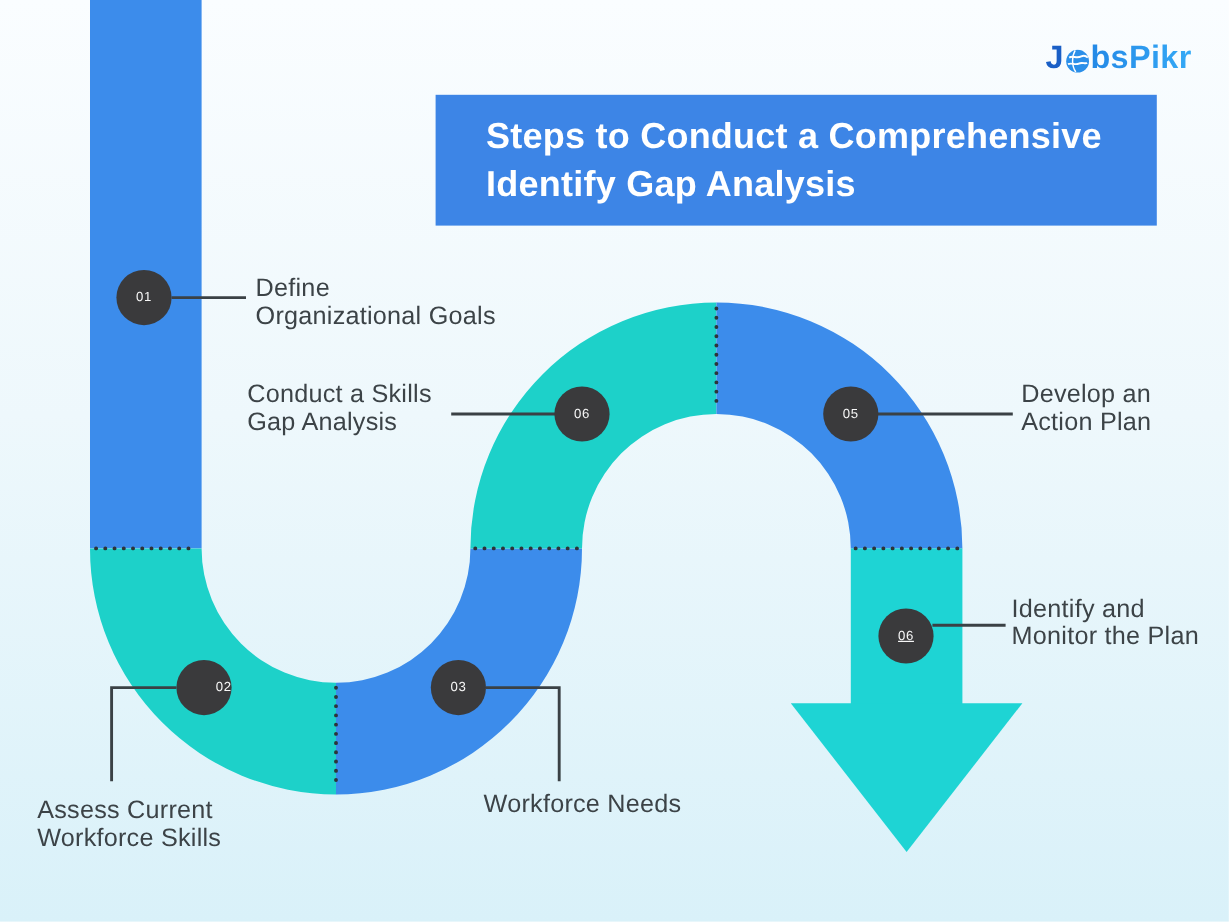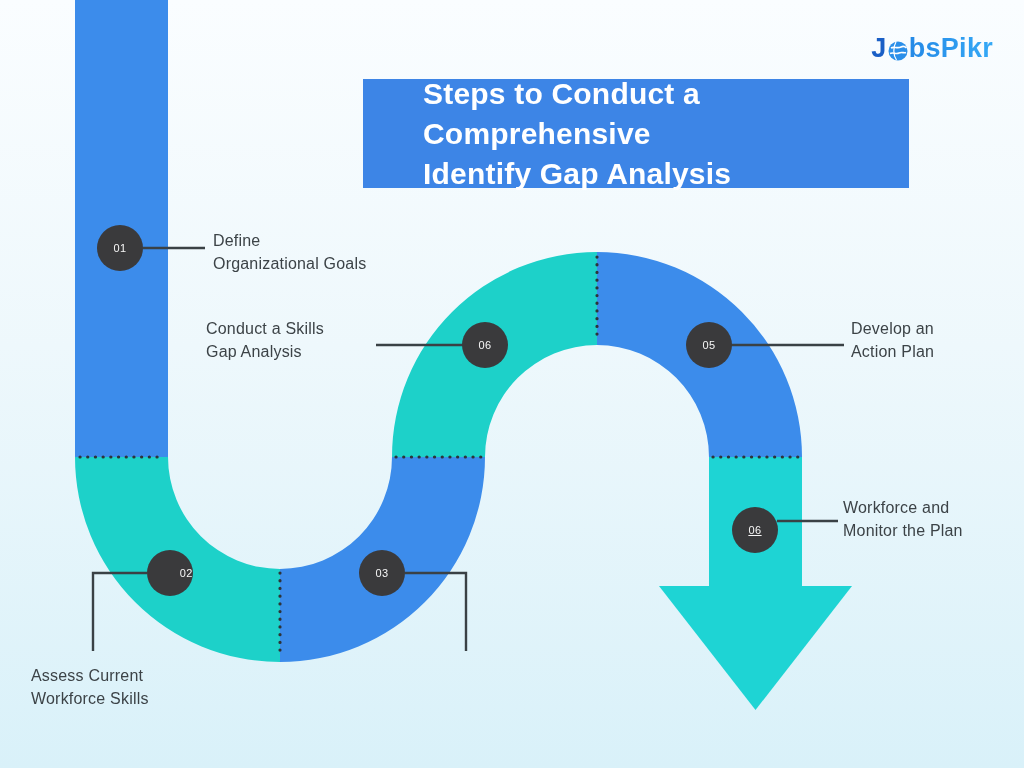--- a/index.html
+++ b/index.html
@@ -30,26 +30,26 @@
   .conn {
     stroke: var(--line-color, #3a4145);
     stroke-width: 2.4;
     fill: none;
   }
 
   
   .banner {
     position: absolute;
     left: 363px; top: 79px;
-    width: 546px; height: 109px;
+    width: 601px; height: 109px;
     background: var(--banner-blue, #3d85e6);
     display: flex;
     flex-direction: column;
     justify-content: center;
-    padding-left: 60px;
+    padding-left: 42px;
   }
   .banner h1 {
     color: #ffffff;
     font-size: 30px;
     font-weight: bold;
     line-height: 40px;
     letter-spacing: 0.2px;
   }
   .banner h1 span { display: block; }
 
@@ -83,21 +83,21 @@
     letter-spacing: 0.5px;
     display: flex;
     align-items: center;
     justify-content: center;
   }
 
   
   .step-label {
     position: absolute;
     color: var(--label-color, #3c4347);
-    font-size: 16px;
+    font-size: 21px;
     line-height: 23px;
     letter-spacing: 0.2px;
     white-space: nowrap;
   }
   .step-label span { display: block; }
 </style>
 </head>
 <body>
 
 <div class="canvas">
@@ -170,27 +170,28 @@
 
   <div class="step-label" style="left:213px; top:229px;">
     <span>Define</span>
     <span>Organizational Goals</span>
   </div>
   <div class="step-label" style="left:31px; top:664px;">
     <span>Assess Current</span>
     <span>Workforce Skills</span>
   </div>
   <div class="step-label" style="left:403px; top:659px;">
+    <span>Workforce Needs</span>
   </div>
   <div class="step-label" style="left:206px; top:317px;">
     <span>Conduct a Skills</span>
     <span>Gap Analysis</span>
   </div>
   <div class="step-label" style="left:851px; top:317px;">
     <span>Develop an</span>
     <span>Action Plan</span>
   </div>
   <div class="step-label" style="left:843px; top:496px;">
-    <span>Workforce and</span>
+    <span>Identify and</span>
     <span>Monitor the Plan</span>
   </div>
 
 </div>
 
 </body></html>

